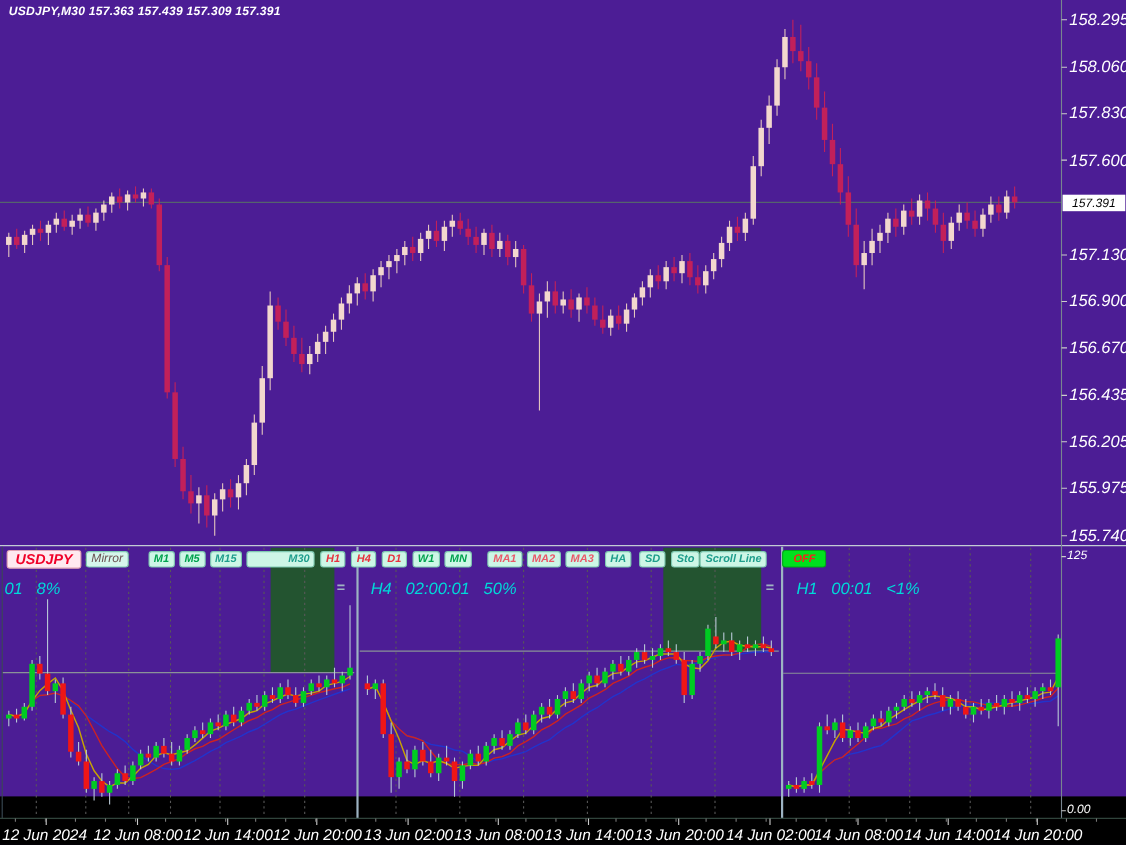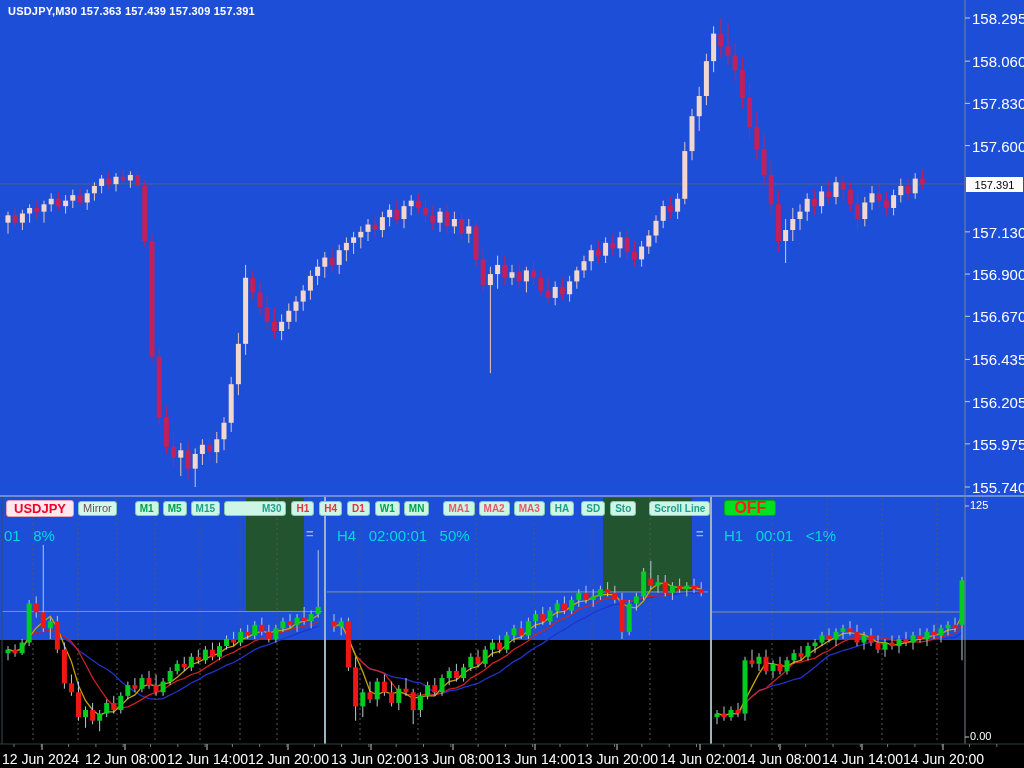--- a/index.html
+++ b/index.html
@@ -1,33 +1,33 @@
 <!DOCTYPE html>
 <html><head>
 <meta charset="utf-8">
 <style>
   html,body{margin:0;padding:0;background:#000;}
   body{width:1024px;height:768px;overflow:hidden;font-family:"Liberation Sans",sans-serif;}
-  #app{position:relative;width:1024px;height:640px;background:#1d4ed8;}
+  #app{position:relative;width:1024px;height:724px;background:#4c1d95;font-style:italic;}
   #cv{position:absolute;left:0;top:0;z-index:1;}
   .t-title{position:absolute;left:8px;top:5px;color:#fff;font-size:11px;font-weight:bold;z-index:2;letter-spacing:.2px;}
   .price-label{position:absolute;left:972px;color:#fff;font-size:15px;transform:translateY(-50%);z-index:2;}
   .price-box{position:absolute;left:966px;top:177px;width:57px;height:15px;background:#fff;color:#000;
              font-size:11px;display:flex;align-items:center;justify-content:center;z-index:3;}
   .time-label{position:absolute;top:751px;color:#fff;font-size:14px;z-index:2;white-space:pre;}
   .toolbar{position:absolute;left:6px;top:499px;height:18px;display:flex;align-items:center;z-index:4;}
   .tb{height:15px;display:inline-flex;align-items:center;justify-content:center;padding:0 4px;border-radius:3px;
       background:#cdf6e6;border:1px solid #7fcab2;font-size:10px;font-weight:bold;cursor:pointer;box-sizing:border-box;}
   .tb.symbol{background:#ffe9f0;border-color:#dfa3b4;color:#f00028;font-size:13px;padding:0 7px;height:17px;}
   .tb.mirror{color:#6a5050;background:#d6f6ec;font-size:11px;font-weight:normal;}
   .tb.green{color:#00a24e;}
   .tb.teal{color:#1f9e8c;}
   .tb.red{color:#e8313e;}
   .tb.pink{color:#ea5868;}
-  .tb.off{background:#00e01e;border-color:#00a818;color:#ff1c1c;font-size:16px;padding:0 9px;height:16px;}
+  .tb.off{background:#00e01e;border-color:#00a818;color:#ff1c1c;font-size:10px;padding:0 9px;height:16px;}
   .panel-label{position:absolute;top:527px;color:#00d9d9;font-size:15px;white-space:pre;z-index:3;}
   .eq{position:absolute;top:527px;color:#9fb3c2;font-size:13px;font-weight:bold;z-index:3;cursor:pointer;line-height:13px;}
   .big-quote{position:absolute;left:770px;top:498px;color:#d9d9d9;font-size:24px;font-weight:bold;z-index:2;
              text-shadow:1px 1px 0 #1a1a1a;white-space:pre;letter-spacing:1px;}
   .sub-scale{position:absolute;left:970px;color:#fff;font-size:11px;z-index:2;}
 </style>
 </head>
 <body>
 
 <div id="app">
@@ -686,21 +686,21 @@
       <div class="tb red" style="margin-left: 5px;">H4</div>
       <div class="tb red" style="margin-left: 5px;">D1</div>
       <div class="tb green" style="margin-left: 5px;">W1</div>
       <div class="tb green" style="margin-left: 4px;">MN</div>
       <div class="tb pink" style="margin-left: 14px;">MA1</div>
       <div class="tb pink" style="margin-left: 4px;">MA2</div>
       <div class="tb pink" style="margin-left: 4px;">MA3</div>
       <div class="tb teal" style="margin-left: 5px;">HA</div>
       <div class="tb teal" style="margin-left: 7px;">SD</div>
       <div class="tb teal" style="margin-left: 5px;">Sto</div>
-      <div class="tb teal" style="margin-left: 13px;">Scroll Line</div>
+      <div class="tb teal" style="">Scroll Line</div>
       <div class="tb off" style="margin-left: 14px;">OFF</div>
     </div>
 
 
   <div class="panel-label" style="left:4px">01   8%</div>
   <div class="panel-label" style="left:337px">H4   02:00:01   50%</div>
   <div class="panel-label" style="left:724px">H1   00:01   &lt;1%</div>
 
   <div class="eq" style="left:306px">=</div>
   <div class="eq" style="left:696px">=</div>

